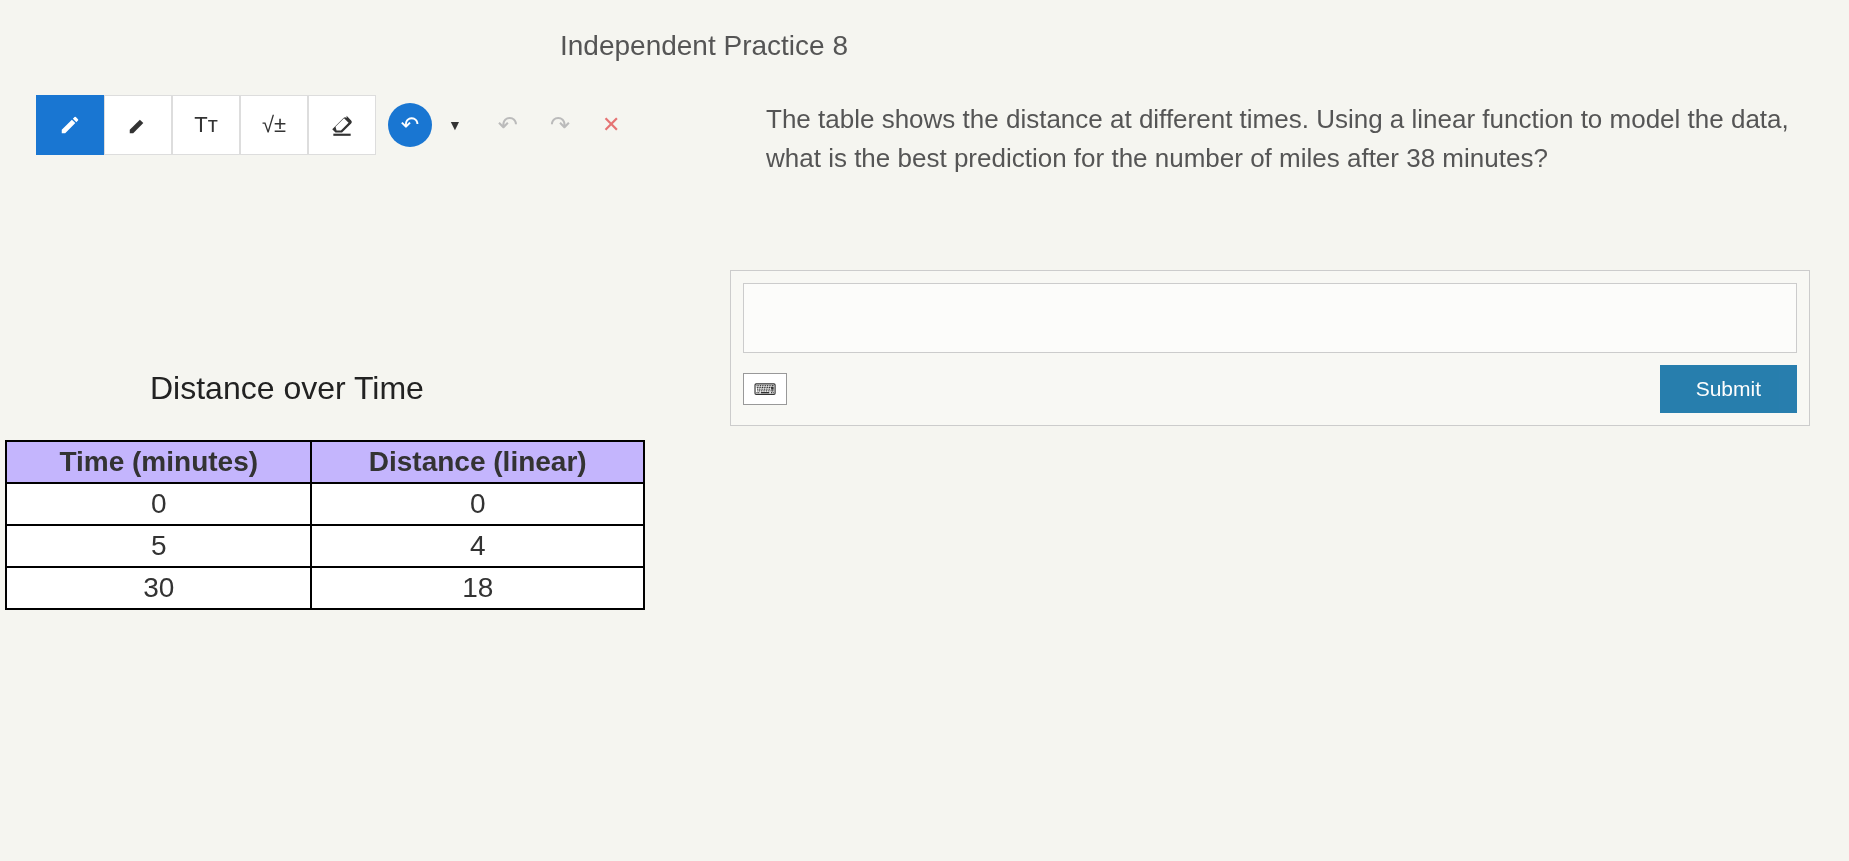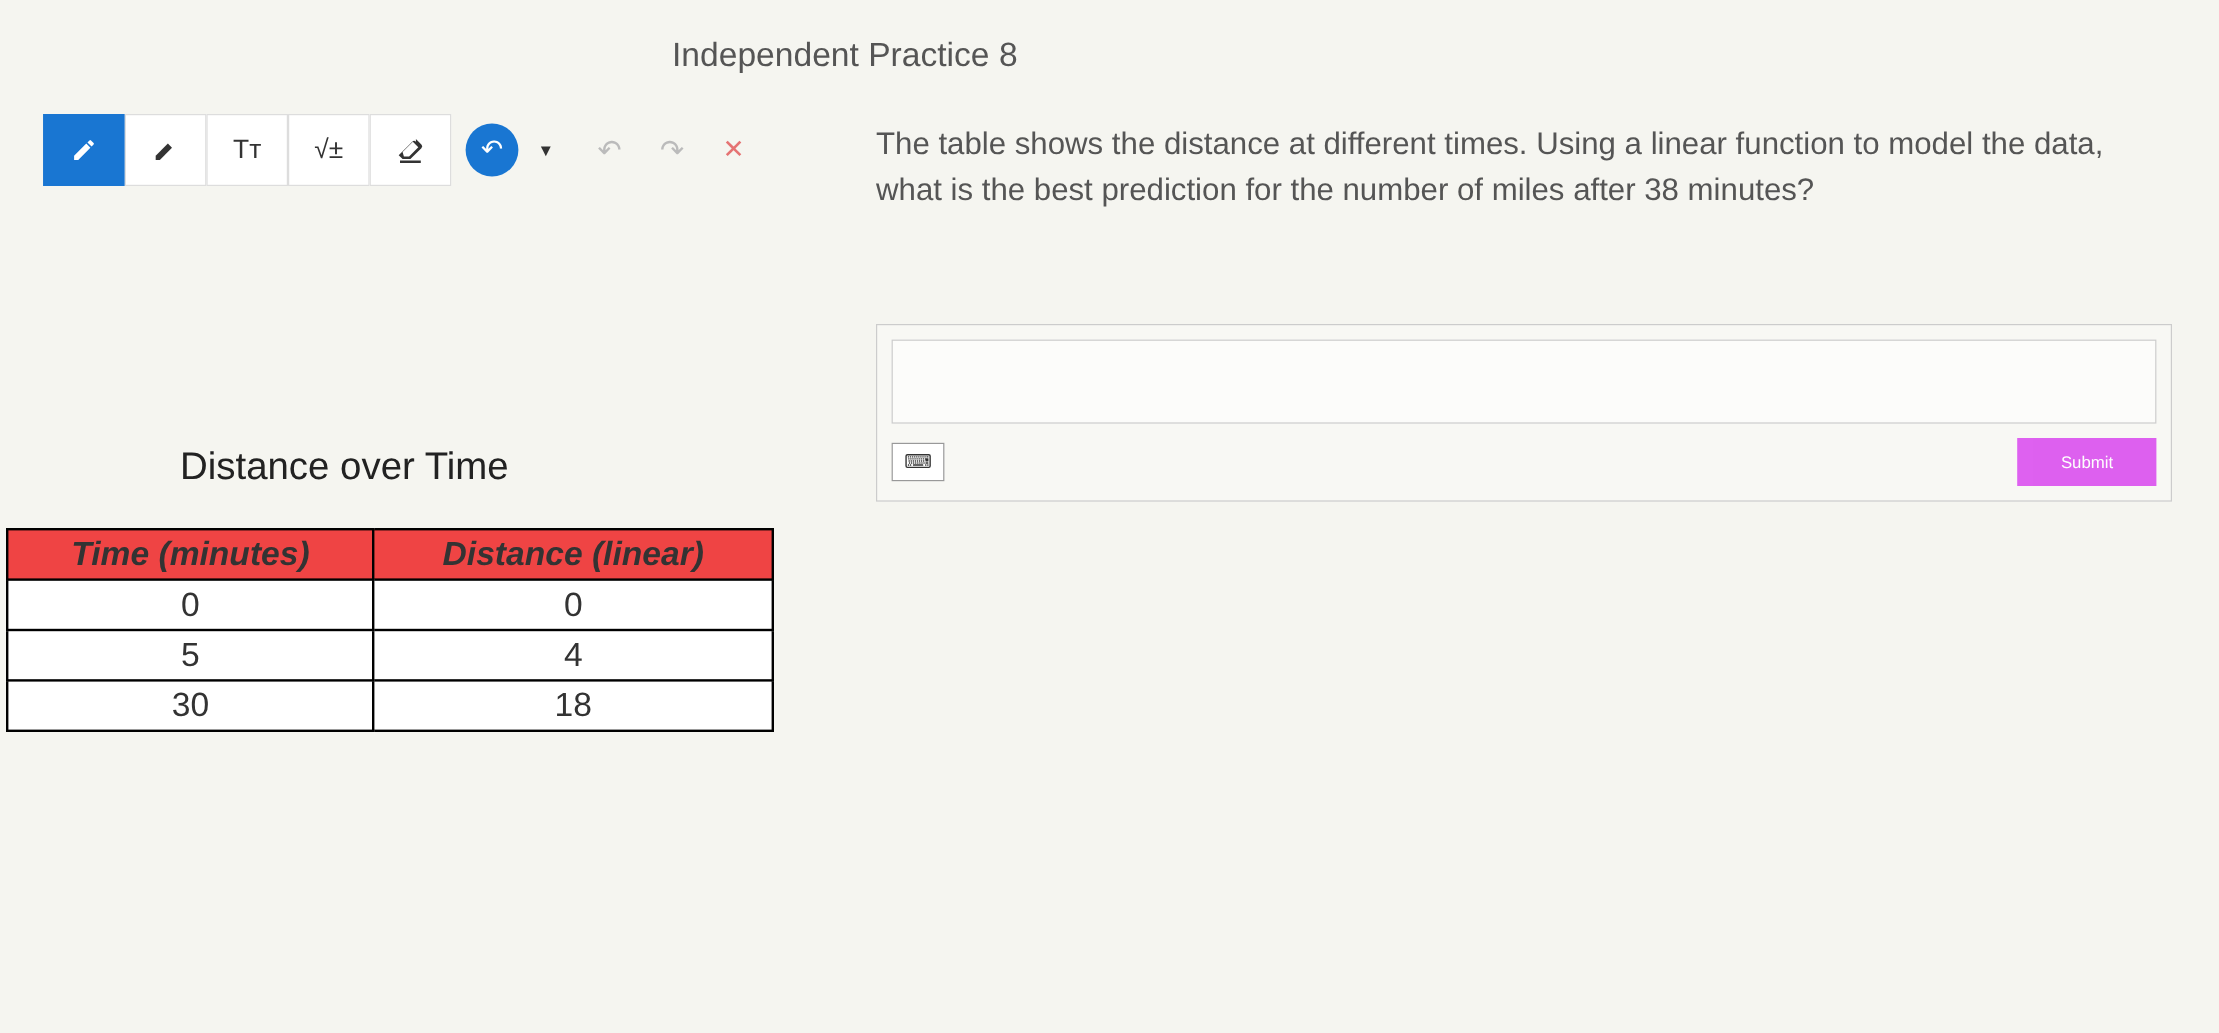--- a/index.html
+++ b/index.html
@@ -69,21 +69,21 @@
     }
     .close-x {
       color: #e57373;
       font-size: 22px;
       margin: 0 16px;
       cursor: pointer;
     }
     .question-text {
       position: absolute;
       top: 100px;
-      left: 730px;
+      left: 766px;
       right: 40px;
       font-size: 26px;
       line-height: 1.5;
       color: #555;
     }
     .answer-area {
       position: absolute;
       top: 270px;
       left: 730px;
       width: 1080px;
@@ -110,25 +110,25 @@
       height: 32px;
       border: 1px solid #999;
       background: #fff;
       display: flex;
       align-items: center;
       justify-content: center;
       cursor: pointer;
       font-size: 16px;
     }
     .submit-btn {
-      background: #d946ef;
+      background: #0369a1;
       color: #fff;
       border: none;
       padding: 12px 36px;
-      font-size: 14px;
+      font-size: 21px;
       cursor: pointer;
       opacity: 0.85;
     }
     .table-title {
       position: absolute;
       top: 370px;
       left: 150px;
       font-size: 32px;
       color: #222;
     }
@@ -139,23 +139,22 @@
       border-collapse: collapse;
       width: 640px;
     }
     .data-table th, .data-table td {
       border: 2px solid #000;
       padding: 4px 8px;
       text-align: center;
       font-size: 28px;
     }
     .data-table th {
-      background: #ef4444;
+      background: #c4b5fd;
       font-weight: bold;
-      font-style: italic;
     }
     .data-table td {
       background: #fff;
     }
     .eraser-svg {
       width: 26px;
       height: 26px;
     }
   </style>
 </head>

